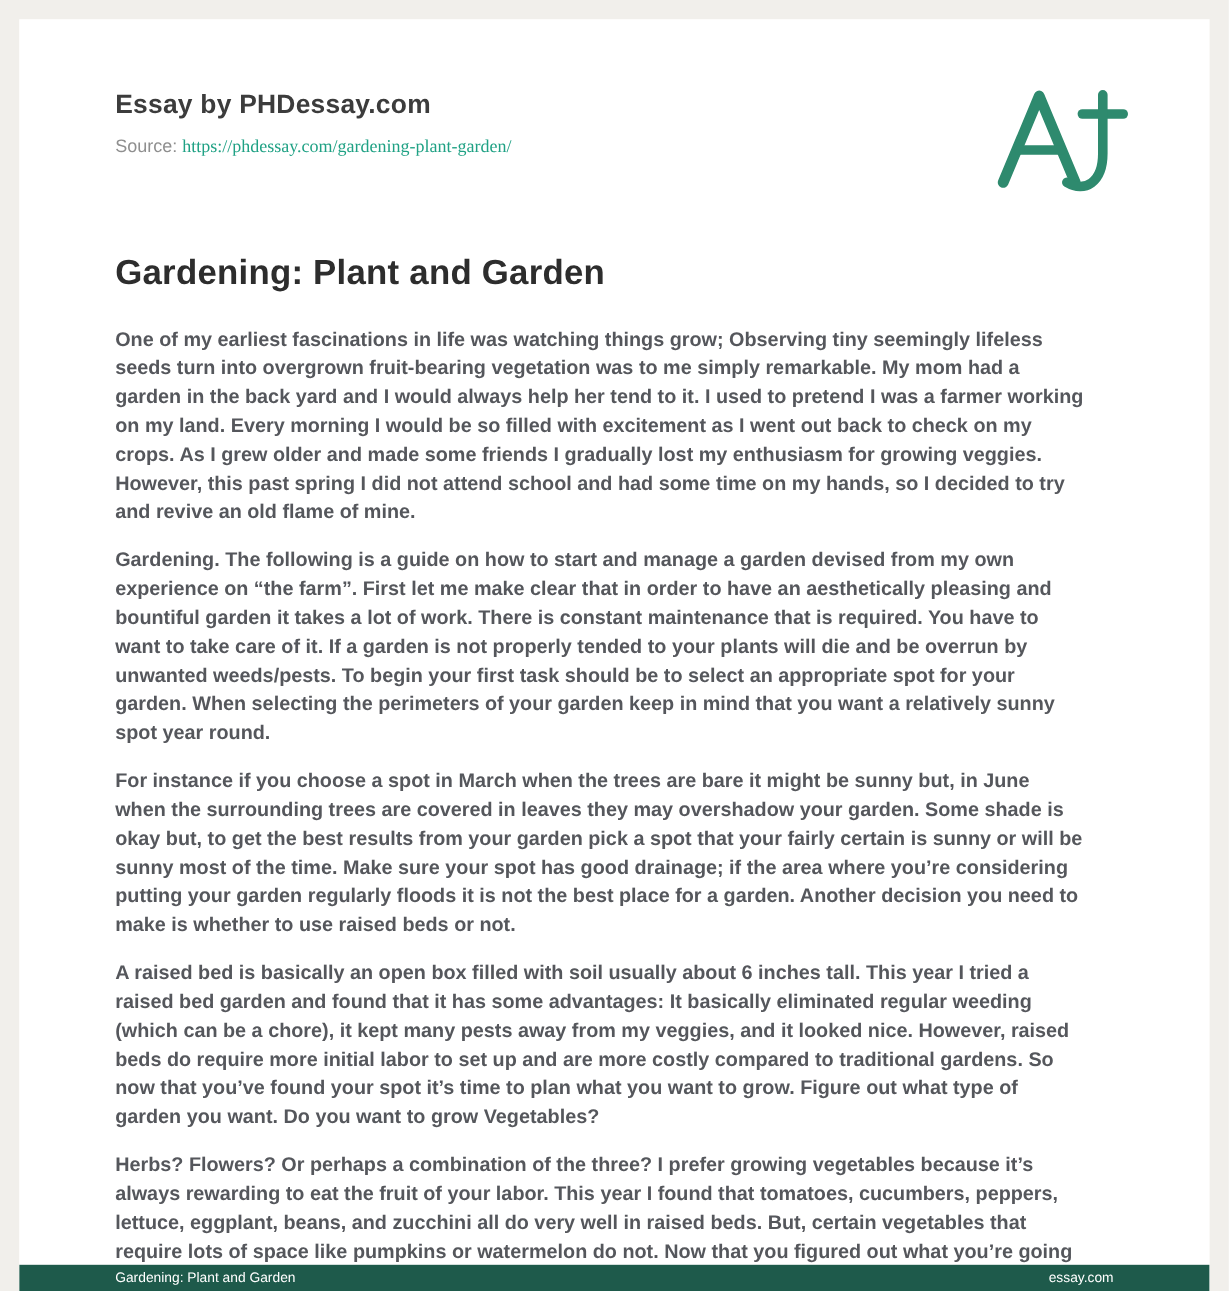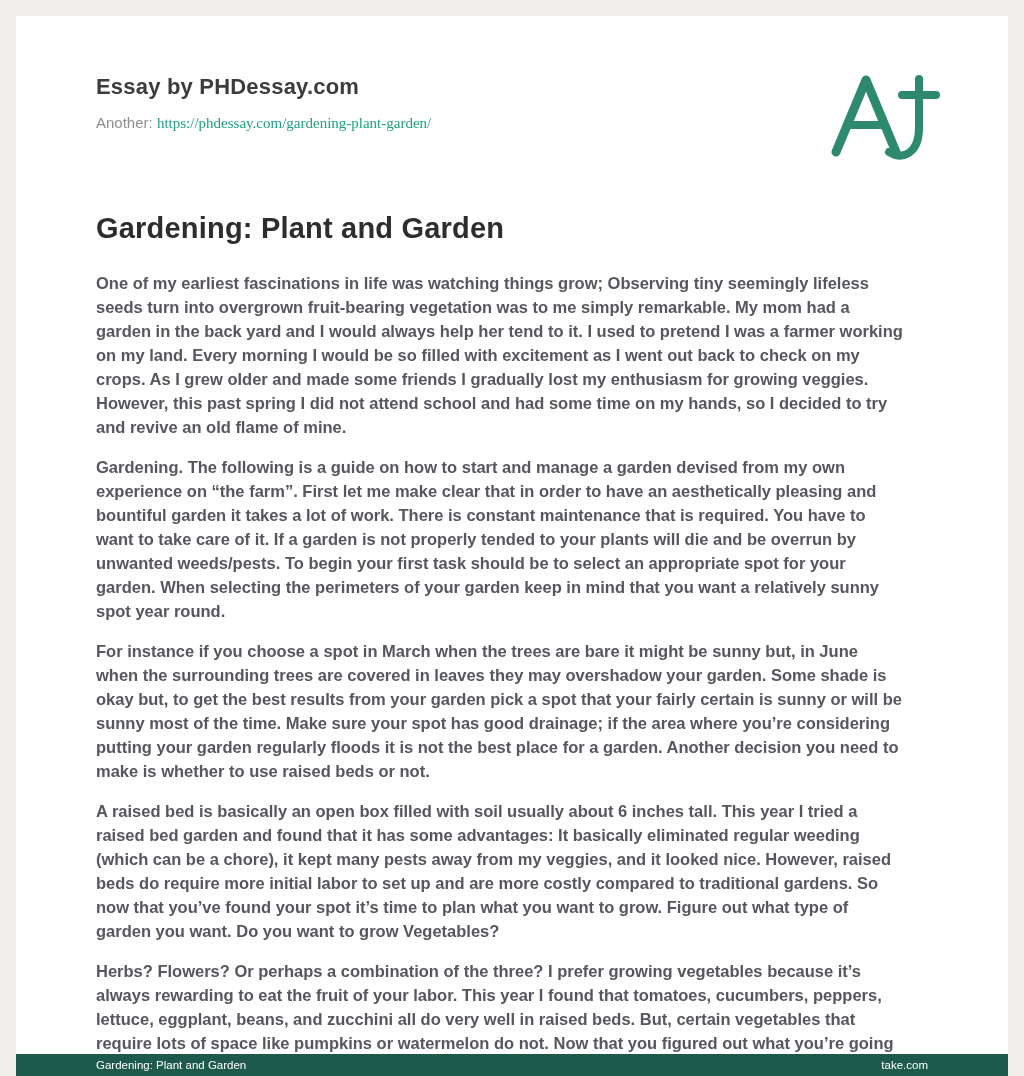--- a/index.html
+++ b/index.html
@@ -75,21 +75,21 @@
 </style>
 </head>
 <body>
 
 <div class="card">
   <div class="content">
 
     <div>
       <div class="byline">Essay by PHDessay.com</div>
       <div class="source">
-        <span>Another:</span>
+        <span>Source:</span>
         <a href="#">https://phdessay.com/gardening-plant-garden/</a>
       </div>
     </div>
 
     <div class="logo">
       <svg width="122" height="100" viewBox="0 0 122 100" xmlns="http://www.w3.org/2000/svg">
         <path d="M14 84 L44 12 L74 84" stroke="#2e8a6e" stroke-width="9" stroke-linecap="round" stroke-linejoin="round" fill="none"></path>
         <path d="M27 57 L62 57" stroke="#2e8a6e" stroke-width="8" stroke-linecap="round" fill="none"></path>
         <path d="M80 27 L114 27" stroke="#2e8a6e" stroke-width="8" stroke-linecap="round" fill="none"></path>
         <path d="M97 11 L97 60 C97 84 82 93 67 84" stroke="#2e8a6e" stroke-width="8" stroke-linecap="round" fill="none"></path>
@@ -102,15 +102,15 @@
       <p>One of my earliest fascinations in life was watching things grow; Observing tiny seemingly lifeless seeds turn into overgrown fruit-bearing vegetation was to me simply remarkable. My mom had a garden in the back yard and I would always help her tend to it. I used to pretend I was a farmer working on my land. Every morning I would be so filled with excitement as I went out back to check on my crops. As I grew older and made some friends I gradually lost my enthusiasm for growing veggies. However, this past spring I did not attend school and had some time on my hands, so I decided to try and revive an old flame of mine.</p>
       <p>Gardening. The following is a guide on how to start and manage a garden devised from my own experience on “the farm”. First let me make clear that in order to have an aesthetically pleasing and bountiful garden it takes a lot of work. There is constant maintenance that is required. You have to want to take care of it. If a garden is not properly tended to your plants will die and be overrun by unwanted weeds/pests. To begin your first task should be to select an appropriate spot for your garden. When selecting the perimeters of your garden keep in mind that you want a relatively sunny spot year round.</p>
       <p>For instance if you choose a spot in March when the trees are bare it might be sunny but, in June when the surrounding trees are covered in leaves they may overshadow your garden. Some shade is okay but, to get the best results from your garden pick a spot that your fairly certain is sunny or will be sunny most of the time. Make sure your spot has good drainage; if the area where you’re considering putting your garden regularly floods it is not the best place for a garden. Another decision you need to make is whether to use raised beds or not.</p>
       <p>A raised bed is basically an open box filled with soil usually about 6 inches tall. This year I tried a raised bed garden and found that it has some advantages: It basically eliminated regular weeding (which can be a chore), it kept many pests away from my veggies, and it looked nice. However, raised beds do require more initial labor to set up and are more costly compared to traditional gardens. So now that you’ve found your spot it’s time to plan what you want to grow. Figure out what type of garden you want. Do you want to grow Vegetables?</p>
       <p>Herbs? Flowers? Or perhaps a combination of the three? I prefer growing vegetables because it’s always rewarding to eat the fruit of your labor. This year I found that tomatoes, cucumbers, peppers, lettuce, eggplant, beans, and zucchini all do very well in raised beds. But, certain vegetables that require lots of space like pumpkins or watermelon do not. Now that you figured out what you’re going to grow plot out on some scrap paper where you will plant your crops in your garden. Keep in mind that certain plants need more space than others.</p>
     </div>
   </div>
 
   <div class="footer-bar">
     <span>Gardening: Plant and Garden</span>
-    <span>take.com</span>
+    <span>essay.com</span>
   </div>
 </div>
 
 </body></html>

